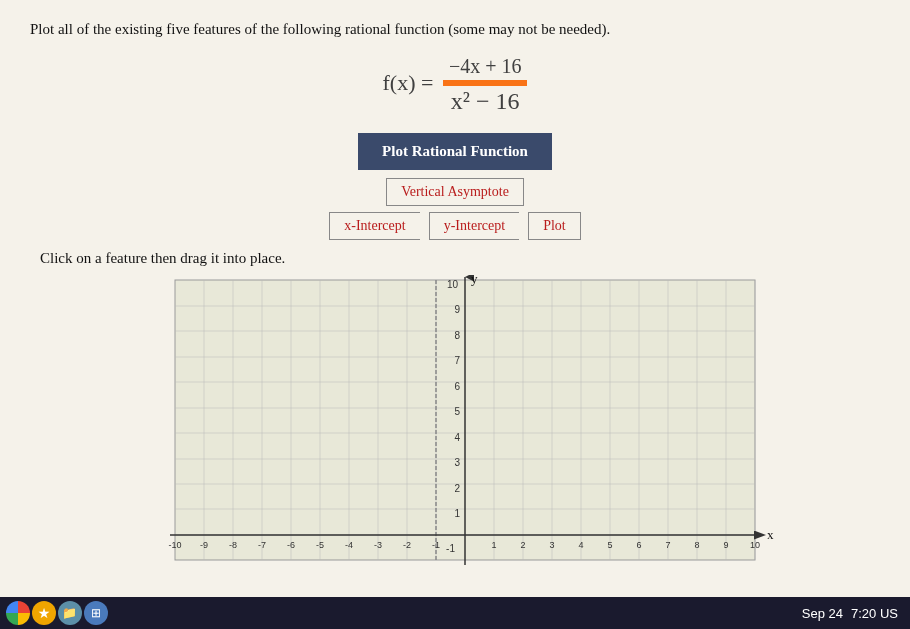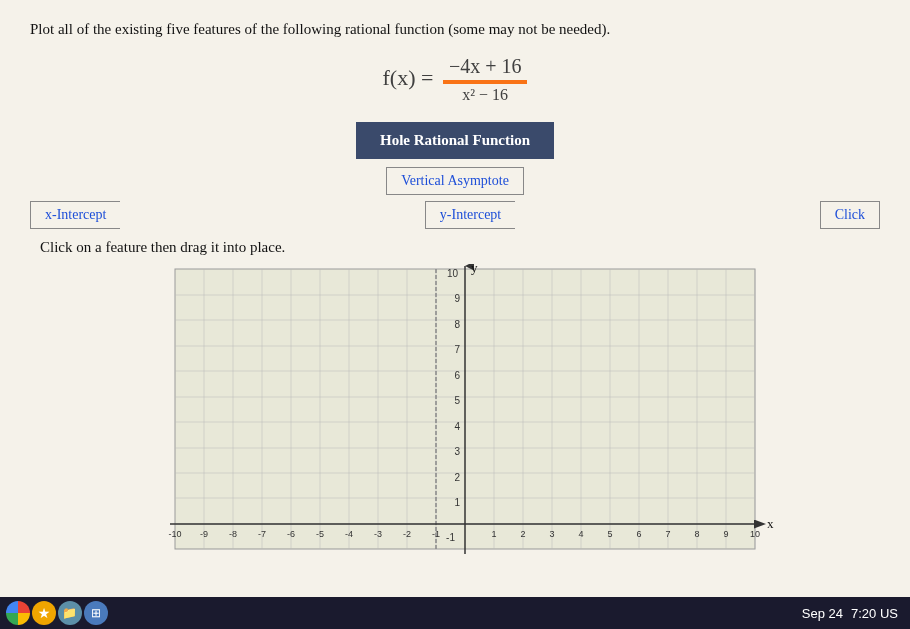--- a/index.html
+++ b/index.html
@@ -39,28 +39,28 @@
 
     .formula-frac {
       display: inline-flex;
       flex-direction: column;
       align-items: center;
       vertical-align: middle;
       margin-left: 4px;
     }
 
     .formula-num {
-      border-bottom: 4px solid #f97316;
+      border-bottom: 6px solid #f97316;
       padding: 0 6px 2px 6px;
       font-size: 20px;
     }
 
     .formula-den {
       padding: 2px 6px 0 6px;
-      font-size: 16px;
+      font-size: 24px;
     }
 
     .buttons-row1 {
       display: flex;
       justify-content: center;
       gap: 0;
       margin-bottom: 8px;
     }
 
     .plot-btn {
@@ -76,36 +76,36 @@
 
     .buttons-row2 {
       display: flex;
       justify-content: center;
       gap: 0;
       margin-bottom: 6px;
     }
 
     .feature-btn {
       background: #f5f2ea;
-      color: #1d4ed8;
+      color: #b91c1c;
       border: 1.5px solid #888;
       padding: 5px 14px;
       font-size: 14px;
       font-family: Georgia, serif;
       cursor: pointer;
     }
 
     .feature-btn:not(:last-child) {
       border-right: none;
     }
 
     .buttons-row3 {
       display: flex;
-      justify-content: space-between;
-      gap: 16px;
+      justify-content: center;
+      gap: 9px;
       margin-bottom: 10px;
     }
 
     .click-instruction {
       font-size: 15px;
       color: #111;
       margin-bottom: 8px;
       text-align: left;
       padding-left: 10px;
       margin-top: 10px;
@@ -175,31 +175,31 @@
     <span class="formula">
       <span>f(x) =</span>
       <span class="formula-frac">
         <span class="formula-num">−4x + 16</span>
         <span class="formula-den">x² − 16</span>
       </span>
     </span>
   </div>
 
   <div class="buttons-row1">
-    <button class="plot-btn">Hole Rational Function</button>
+    <button class="plot-btn">Plot Rational Function</button>
   </div>
 
   <div class="buttons-row2">
     <button class="feature-btn">Vertical Asymptote</button>
   </div>
 
   <div class="buttons-row3">
     <button class="feature-btn">x-Intercept</button>
     <button class="feature-btn">y-Intercept</button>
-    <button class="feature-btn">Click</button>
+    <button class="feature-btn">Plot</button>
   </div>
 
   <p class="click-instruction">Click on a feature then drag it into place.</p>
 
   <div class="graph-wrapper">
     <svg class="graph-svg" width="640" height="310" viewBox="0 0 640 310">
 
       <rect x="40" y="5" width="580" height="280" fill="#e8e8d8" stroke="#999" stroke-width="1"></rect>
 
       <g stroke="#bbb" stroke-width="0.5">

